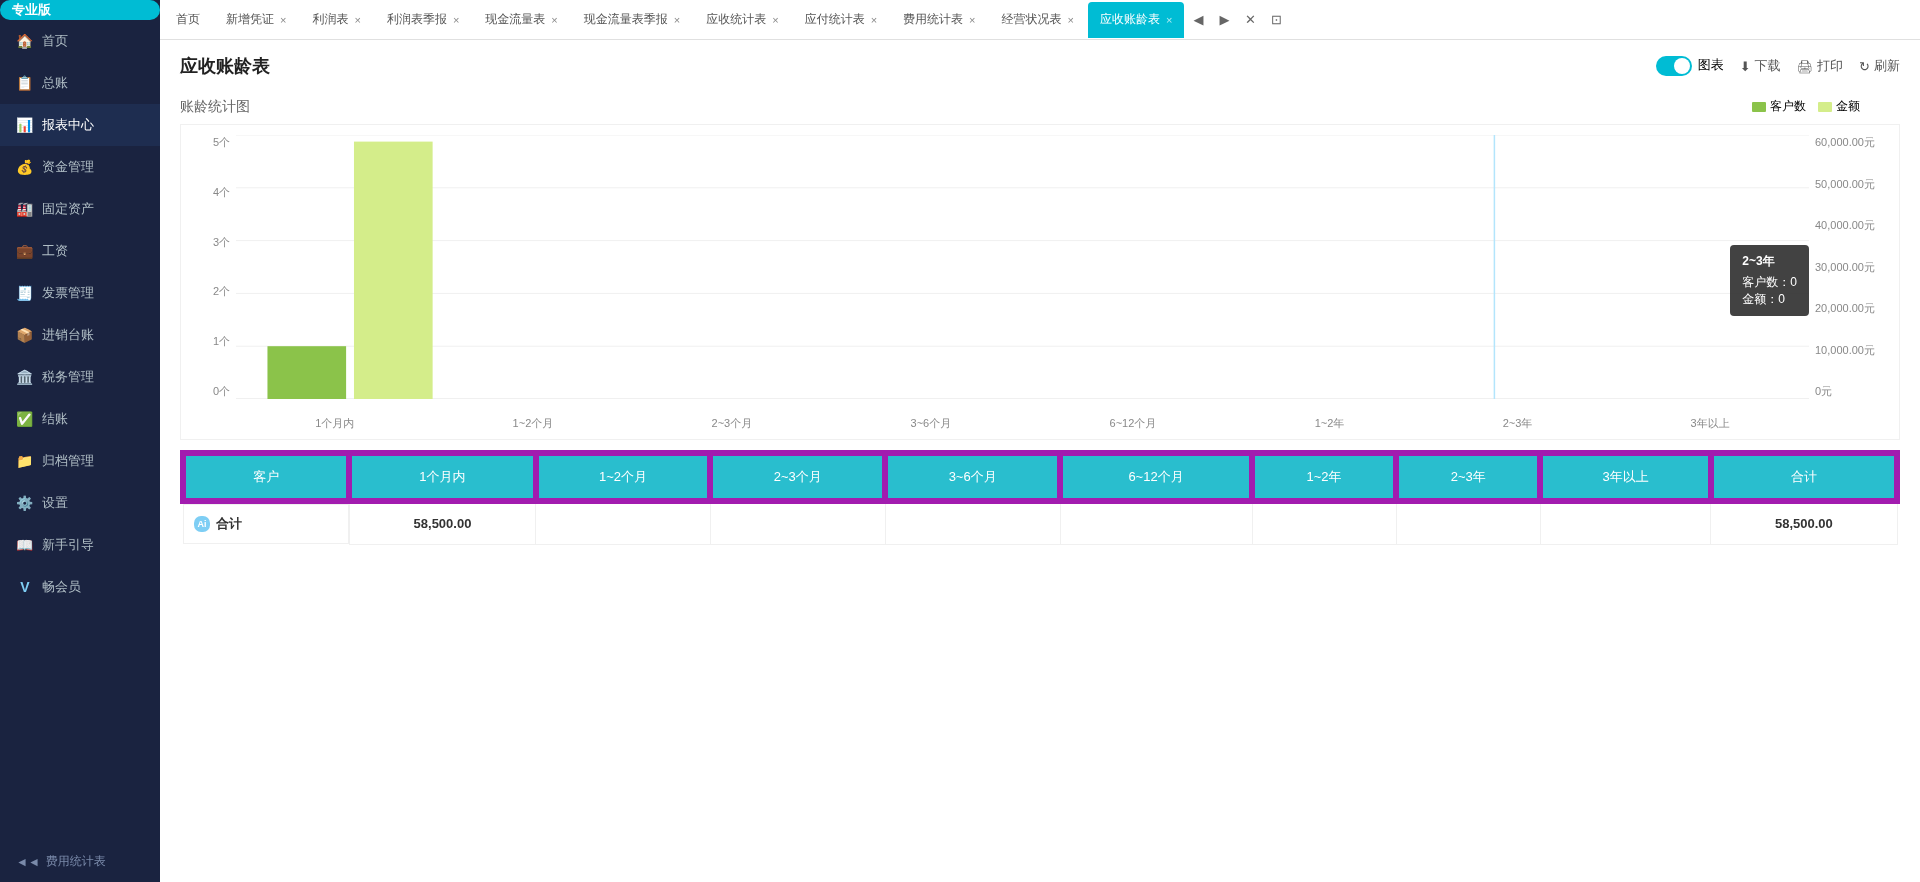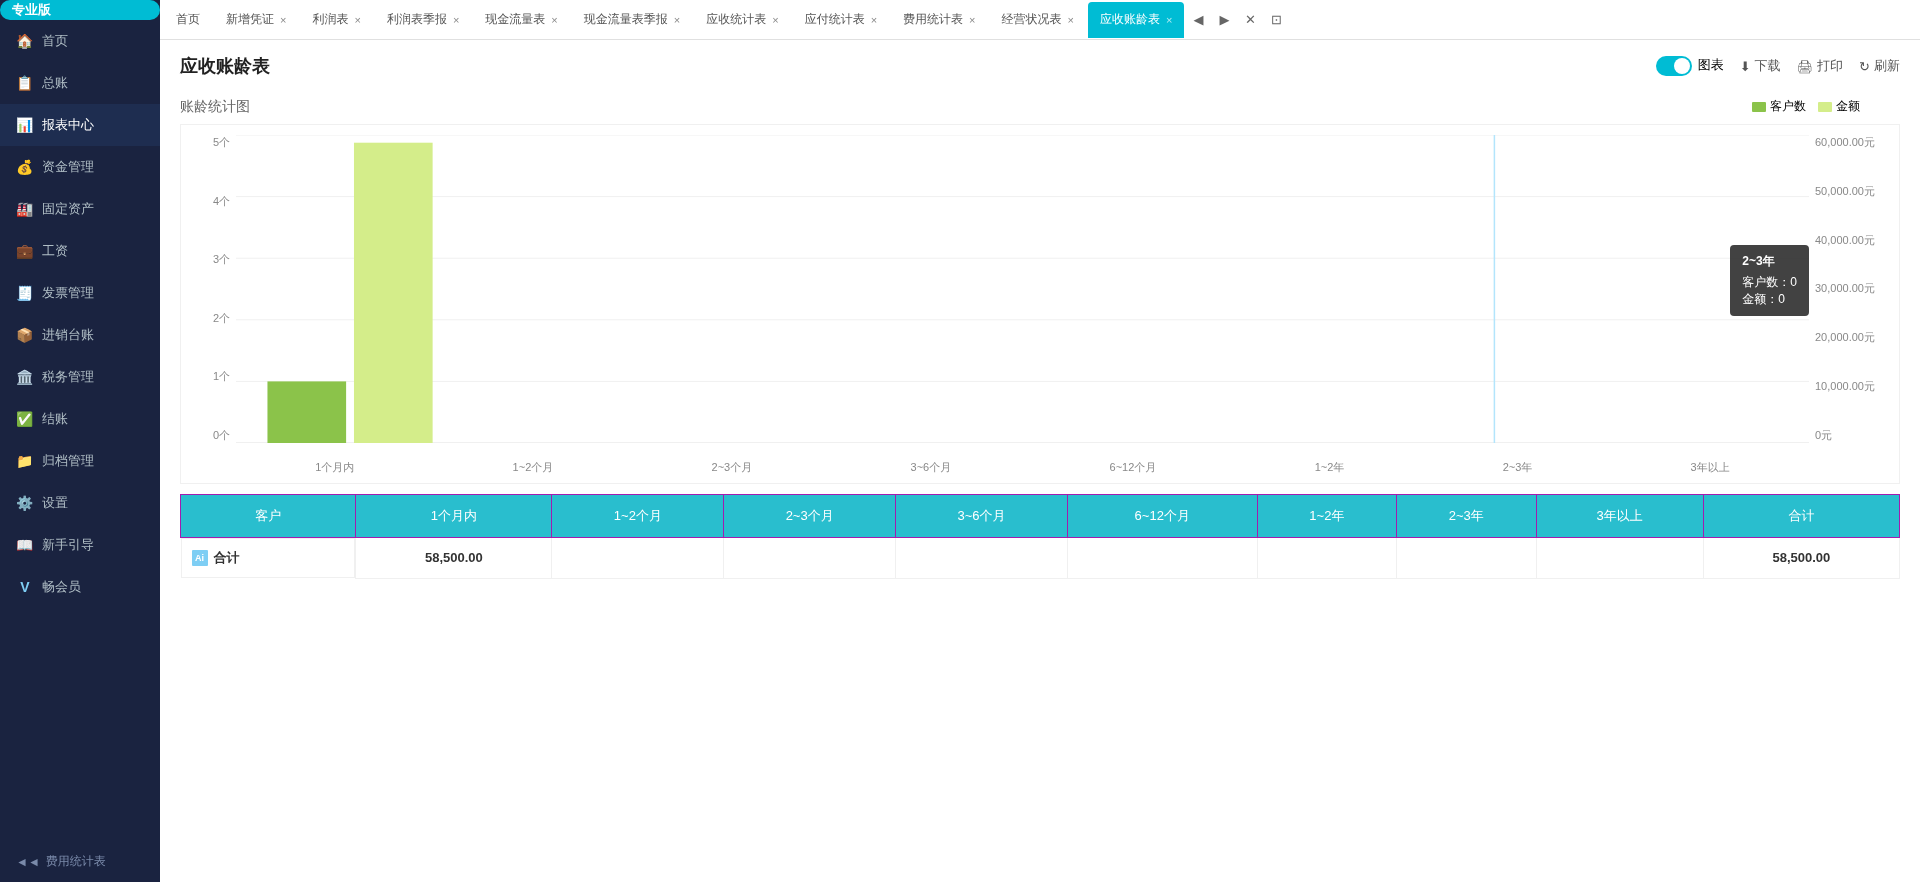--- a/index.html
+++ b/index.html
@@ -184,21 +184,21 @@
       align-items: center;
       gap: 4px;
     }
     .legend-color {
       width: 14px;
       height: 10px;
       border-radius: 1px;
     }
     .chart-wrapper {
       position: relative;
-      height: 360px;
+      height: 316px;
       border: 1px solid #f0f0f0;
     }
     
     .y-axis-left {
       position: absolute;
       left: 0;
       top: 10px;
       bottom: 40px;
       width: 55px;
       display: flex;
@@ -270,21 +270,21 @@
       font-size: 13px;
     }
     .data-table thead tr {
       background: #29bece;
       color: white;
     }
     .data-table thead th {
       padding: 12px 10px;
       text-align: center;
       font-weight: normal;
-      border: 1px solid #a21caf;
+      border: 6px solid #a21caf;
     }
     .data-table tbody tr {
       background: white;
     }
     .data-table tbody td {
       padding: 10px 10px;
       border: 1px solid #f0f0f0;
       text-align: center;
       color: #333;
     }
@@ -295,21 +295,21 @@
     }
     .total-row td:first-child {
       display: flex;
       align-items: center;
       gap: 6px;
     }
     .total-icon {
       width: 16px;
       height: 16px;
       background: #7ecef4;
-      border-radius: 1px;
+      border-radius: 7px;
       display: inline-flex;
       align-items: center;
       justify-content: center;
       color: white;
       font-size: 9px;
     }
 
     
     ::-webkit-scrollbar { width: 6px; height: 6px; }
     ::-webkit-scrollbar-thumb { background: #ccc; border-radius: 3px; }

